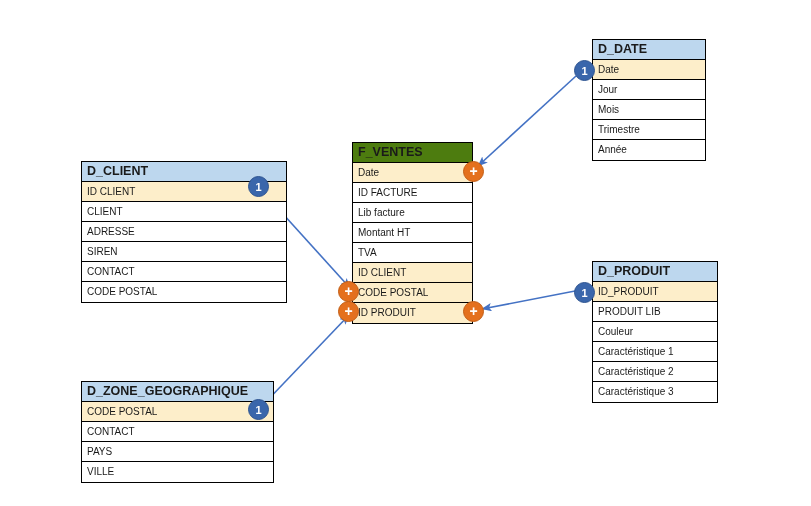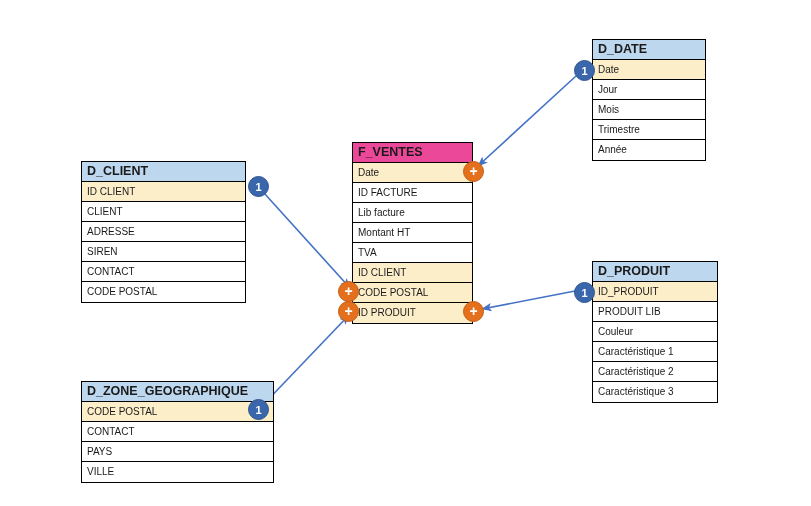--- a/index.html
+++ b/index.html
@@ -46,21 +46,21 @@
     font-weight: bold;
     color: #1a1a1a;
     border-bottom: 1px solid #000000;
     white-space: nowrap;
     overflow: hidden;
   }
   .entity.dim > .entity-header {
     background: #bdd7ee;
   }
   .entity.fact > .entity-header {
-    background: #ec4899;
+    background: #4d7c0f;
   }
   .entity-row {
     box-sizing: border-box;
     position: relative;
     height: 20px;
     line-height: 19px;
     padding: 0 5px;
     font-size: 10px;
     color: #1a1a1a;
     background: #ffffff;
@@ -116,21 +116,21 @@
     </defs>
     <g id="connector-lines">
         <line x1="264" y1="193" x2="350" y2="288" stroke="#4472c4" stroke-width="1.6" marker-end="url(#arrowhead)"></line>
         <line x1="262" y1="406" x2="349" y2="315" stroke="#4472c4" stroke-width="1.6" marker-end="url(#arrowhead)"></line>
         <line x1="576" y1="76" x2="478" y2="166" stroke="#4472c4" stroke-width="1.6" marker-end="url(#arrowhead)"></line>
         <line x1="575" y1="291" x2="482" y2="309" stroke="#4472c4" stroke-width="1.6" marker-end="url(#arrowhead)"></line>
       </g>
   </svg>
 
   <div id="entities-layer">
-      <div class="entity dim" style="left: 81px; top: 161px; width: 165px;">
+      <div class="entity dim" style="left: 81px; top: 161px; width: 206px;">
         <div class="entity-header">D_CLIENT</div>
         <div class="entity-row key"><span>ID CLIENT</span></div>
         <div class="entity-row"><span>CLIENT</span></div>
         <div class="entity-row"><span>ADRESSE</span></div>
         <div class="entity-row"><span>SIREN</span></div>
         <div class="entity-row"><span>CONTACT</span></div>
         <div class="entity-row"><span>CODE POSTAL</span></div>
       </div>
       <div class="entity dim" style="left: 81px; top: 381px; width: 193px;">
         <div class="entity-header">D_ZONE_GEOGRAPHIQUE</div>

